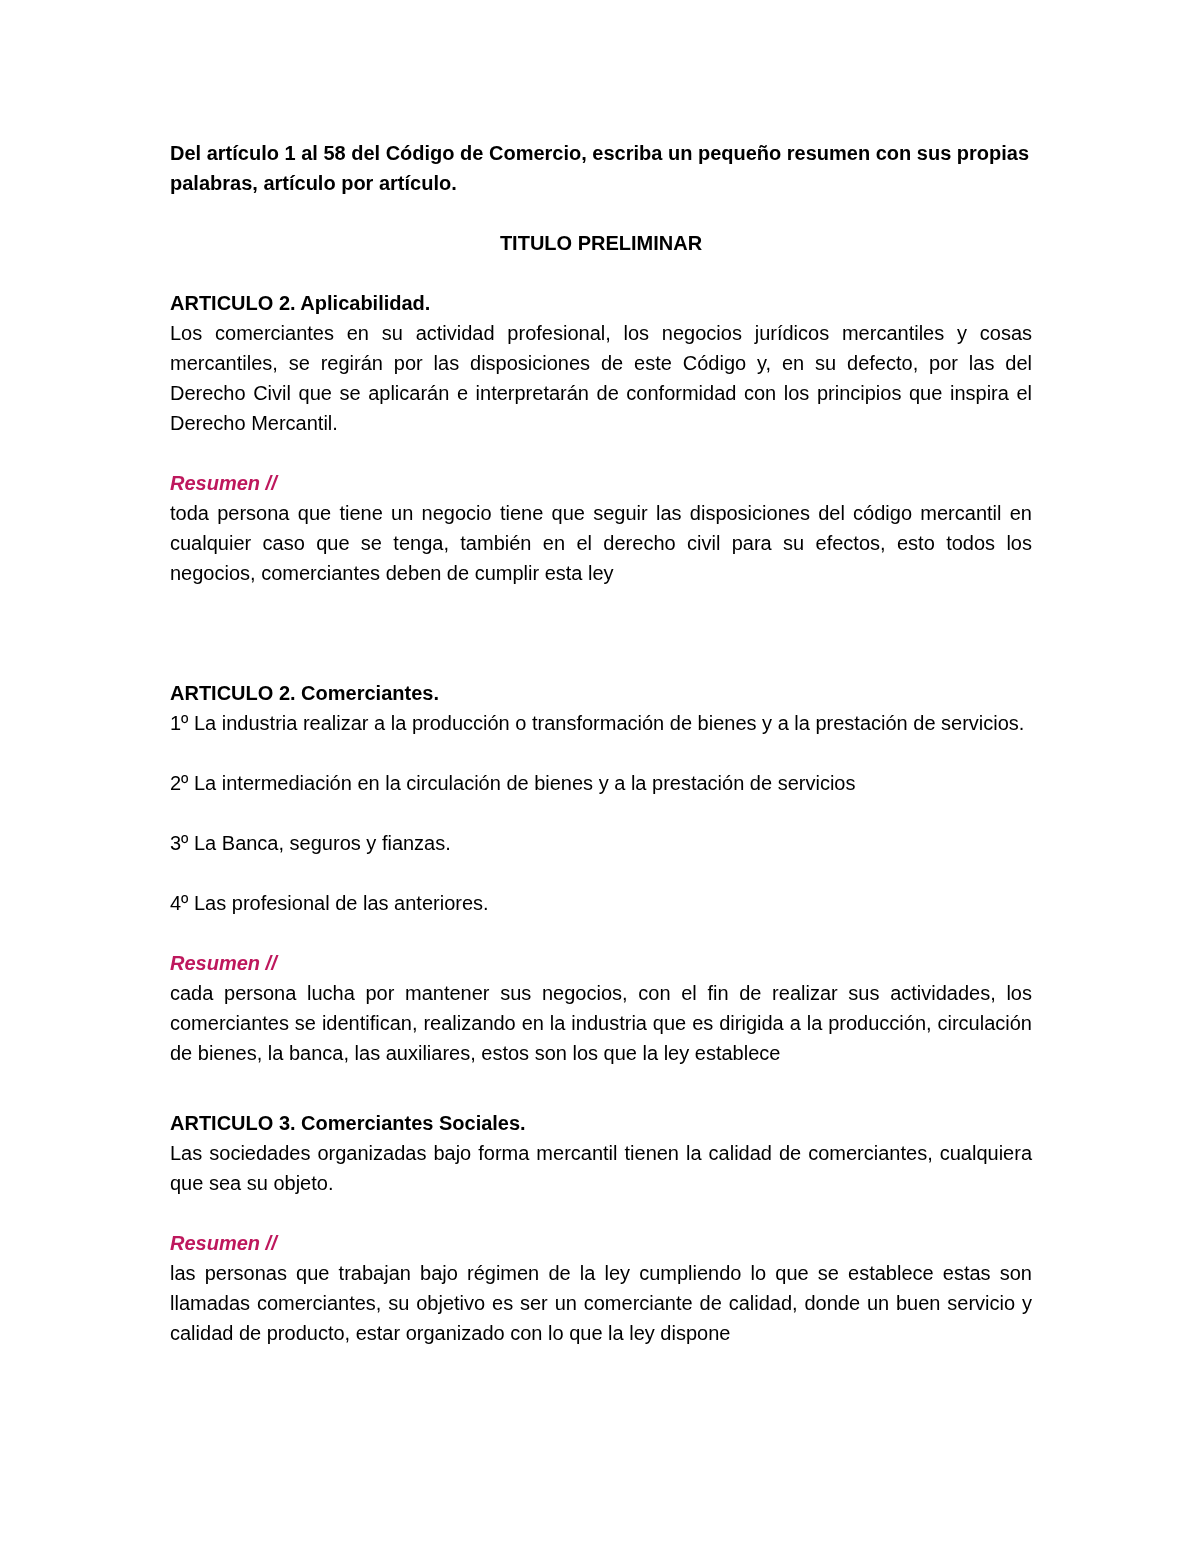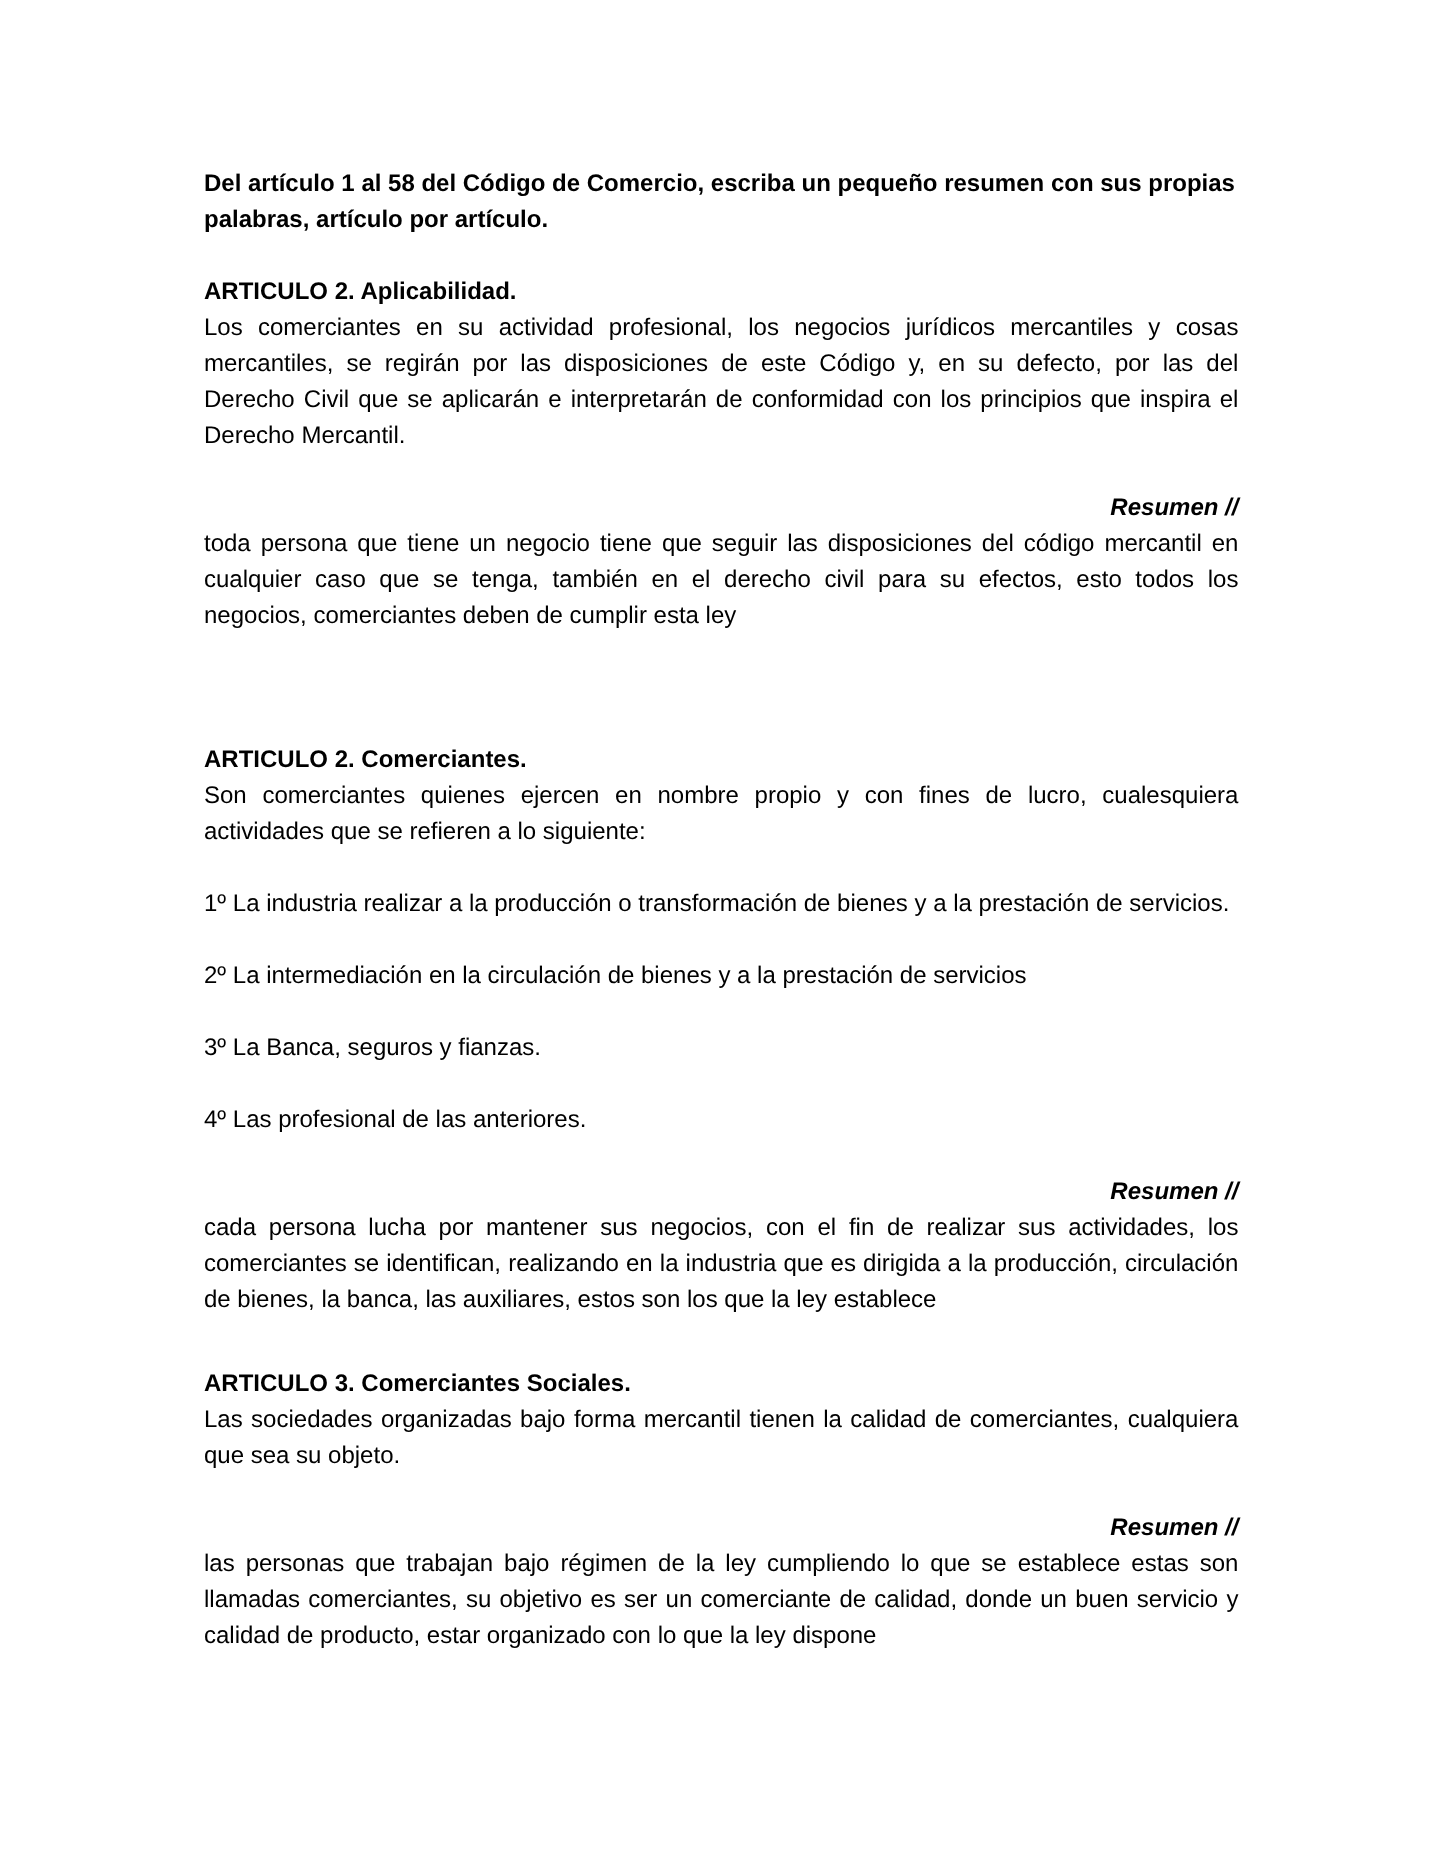--- a/index.html
+++ b/index.html
@@ -40,52 +40,51 @@
     text-align: justify;
   }
   .para-left {
     margin: 0 0 30px 0;
     text-align: left;
   }
   .resumen-label {
     font-weight: bold;
     font-style: italic;
     margin: 30px 0 0 0;
-    color: #000000;
-    text-align: right;
+    color: #be185d;
   }
   .gap-large {
     height: 60px;
   }
   .gap-small {
     height: 10px;
   }
 </style>
 </head>
 <body>
 
 <div class="page">
 
   <p class="doc-title">Del artículo 1 al 58 del Código de Comercio, escriba un pequeño resumen con sus propias palabras, artículo por artículo.</p>
 
   <div class="doc-subtitle-wrap">
+    <p class="doc-subtitle">TITULO PRELIMINAR</p>
   </div>
 
   <section>
     <p class="article-heading">ARTICULO 2. Aplicabilidad.</p>
     <p class="para">Los comerciantes en su actividad profesional, los negocios jurídicos mercantiles y cosas mercantiles, se regirán por las disposiciones de este Código y, en su defecto, por las del Derecho Civil que se aplicarán e interpretarán de conformidad con los principios que inspira el Derecho Mercantil.</p>
     <p class="resumen-label">Resumen //</p>
     <p class="para">toda persona que tiene un negocio tiene que seguir las disposiciones del código mercantil en cualquier caso que se tenga, también en el derecho civil para su efectos, esto todos los negocios, comerciantes deben de cumplir esta ley</p>
   </section>
 
   <div class="gap-large"></div>
 
   <section>
     <p class="article-heading">ARTICULO 2. Comerciantes.</p>
-    <p class="para">Son comerciantes quienes ejercen en nombre propio y con fines de lucro, cualesquiera actividades que se refieren a lo siguiente:</p>
     <p class="para">1º La industria realizar a la producción o transformación de bienes y a la prestación de servicios.</p>
     <p class="para-left">2º La intermediación en la circulación de bienes y a la prestación de servicios</p>
     <p class="para-left">3º La Banca, seguros y fianzas.</p>
     <p class="para-left">4º Las profesional de las anteriores.</p>
     <p class="resumen-label">Resumen //</p>
     <p class="para">cada persona lucha por mantener sus negocios, con el fin de realizar sus actividades, los comerciantes se identifican, realizando en la industria que es dirigida a la producción, circulación de bienes, la banca, las auxiliares, estos son los que la ley establece</p>
   </section>
 
   <div class="gap-small"></div>
 

